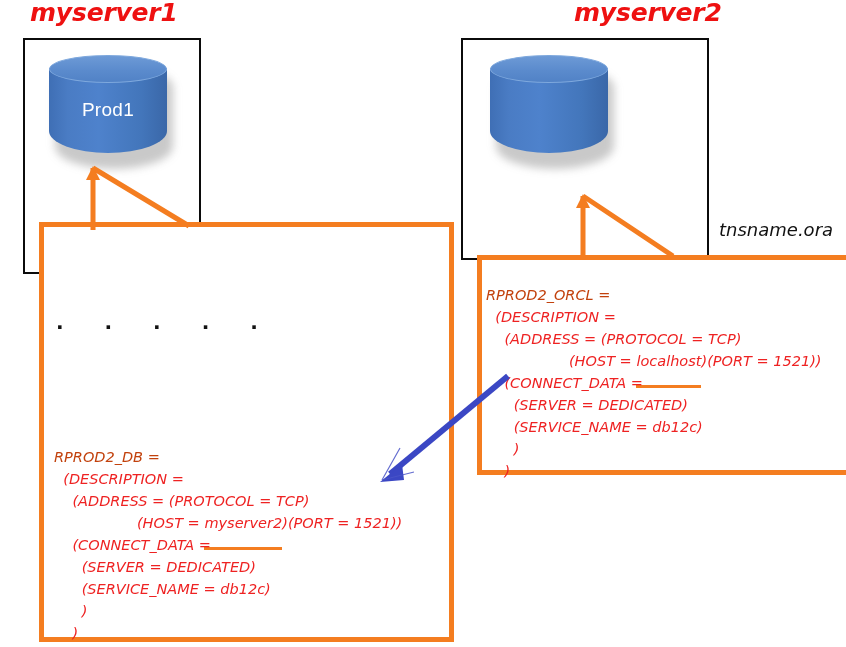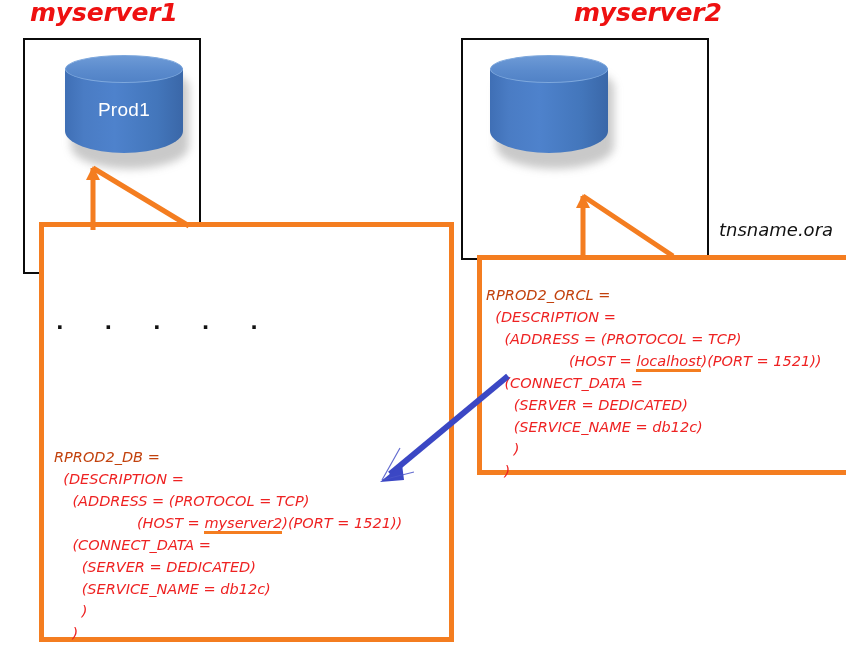--- a/index.html
+++ b/index.html
@@ -45,21 +45,21 @@
     border-radius:50%;
     background:linear-gradient(to bottom,#6d9ad6 0%,#5b8bcd 55%,#5182c6 100%);
     border:1px solid #7ea8dd;box-sizing:border-box;
   }
   .db .label{
     position:absolute;left:0;top:44px;width:118px;
     text-align:center;color:#ffffff;
     font-family:"Liberation Sans",sans-serif;
     font-size:19px;letter-spacing:0.3px;
   }
-  #db-prod1{left:33px;top:55px;margin-left:16px;}
+  #db-prod1{left:33px;top:55px;}
   #db-prod2{left:474px;top:55px;}
 
   
   .callout{
     position:absolute;background:#ffffff;
     border:5px solid #f47d20;box-sizing:border-box;
   }
   #callout-left{left:23px;top:222px;width:415px;height:420px;}
   #callout-right{left:461px;top:255px;width:378px;height:220px;}
 
@@ -74,21 +74,21 @@
     font-family:"DejaVu Sans",sans-serif;
     font-size:14.5px;font-style:italic;
     line-height:22px;white-space:pre;
   }
   #ora-left{left:38px;top:424px;}
   #ora-right{left:470px;top:262px;}
   .ora .name{color:#c2410c;font-style:italic;}
   .ora .host{
     color:#ee2222;
     border-bottom:3px solid #f47d20;
-    padding-bottom:0px;
+    padding-bottom:16px;
   }
 
   
   #dots{
     position:absolute;left:40px;top:310px;color:#111111;
     font-family:"DejaVu Sans",sans-serif;
     font-size:20px;font-weight:700;letter-spacing:17px;
   }
 
   

